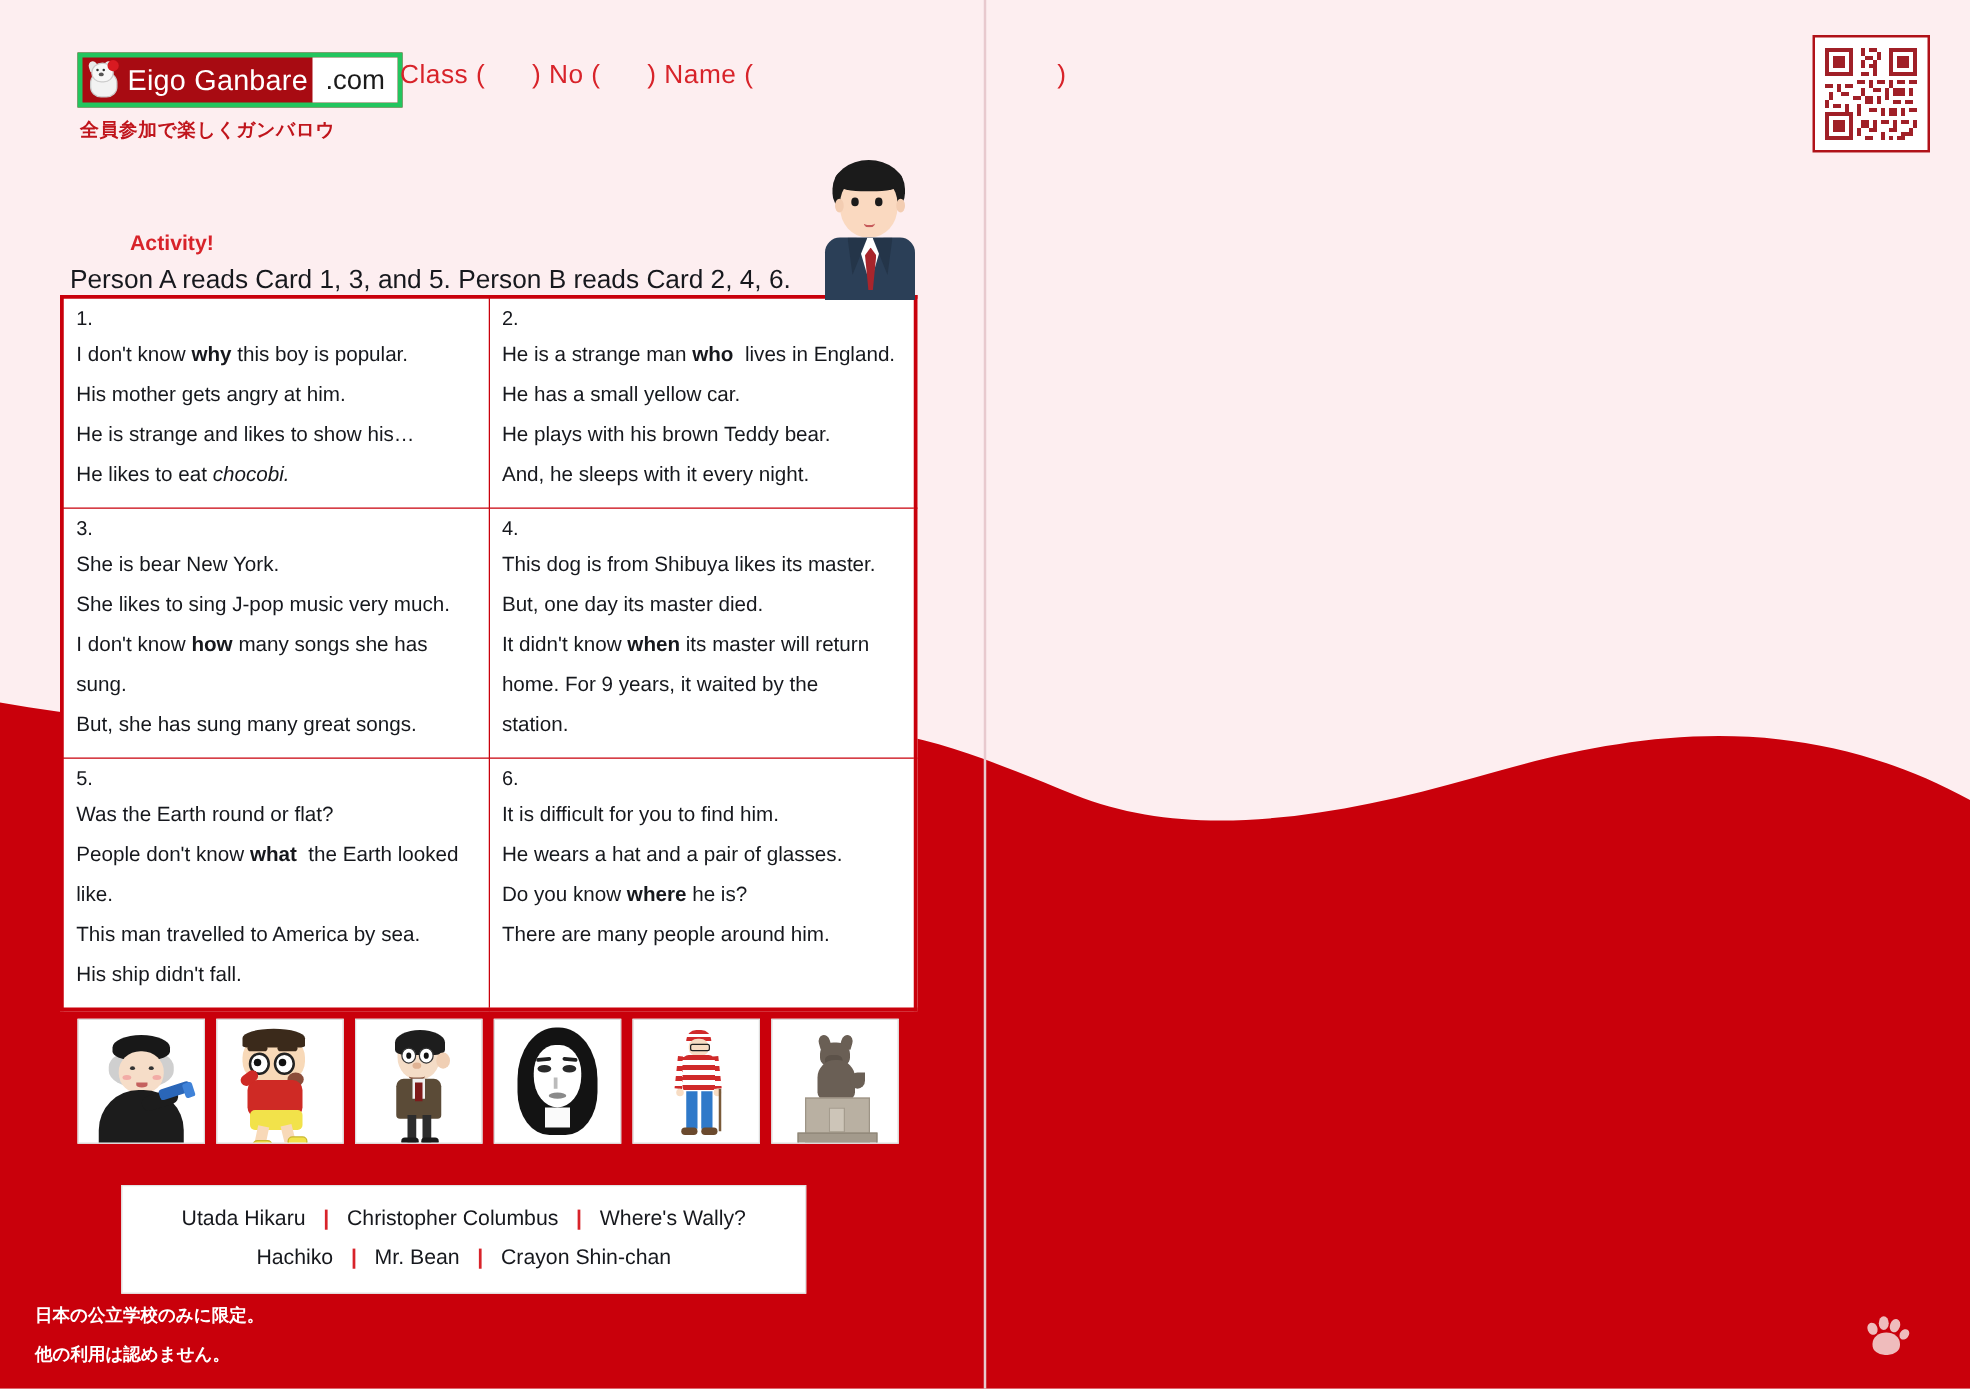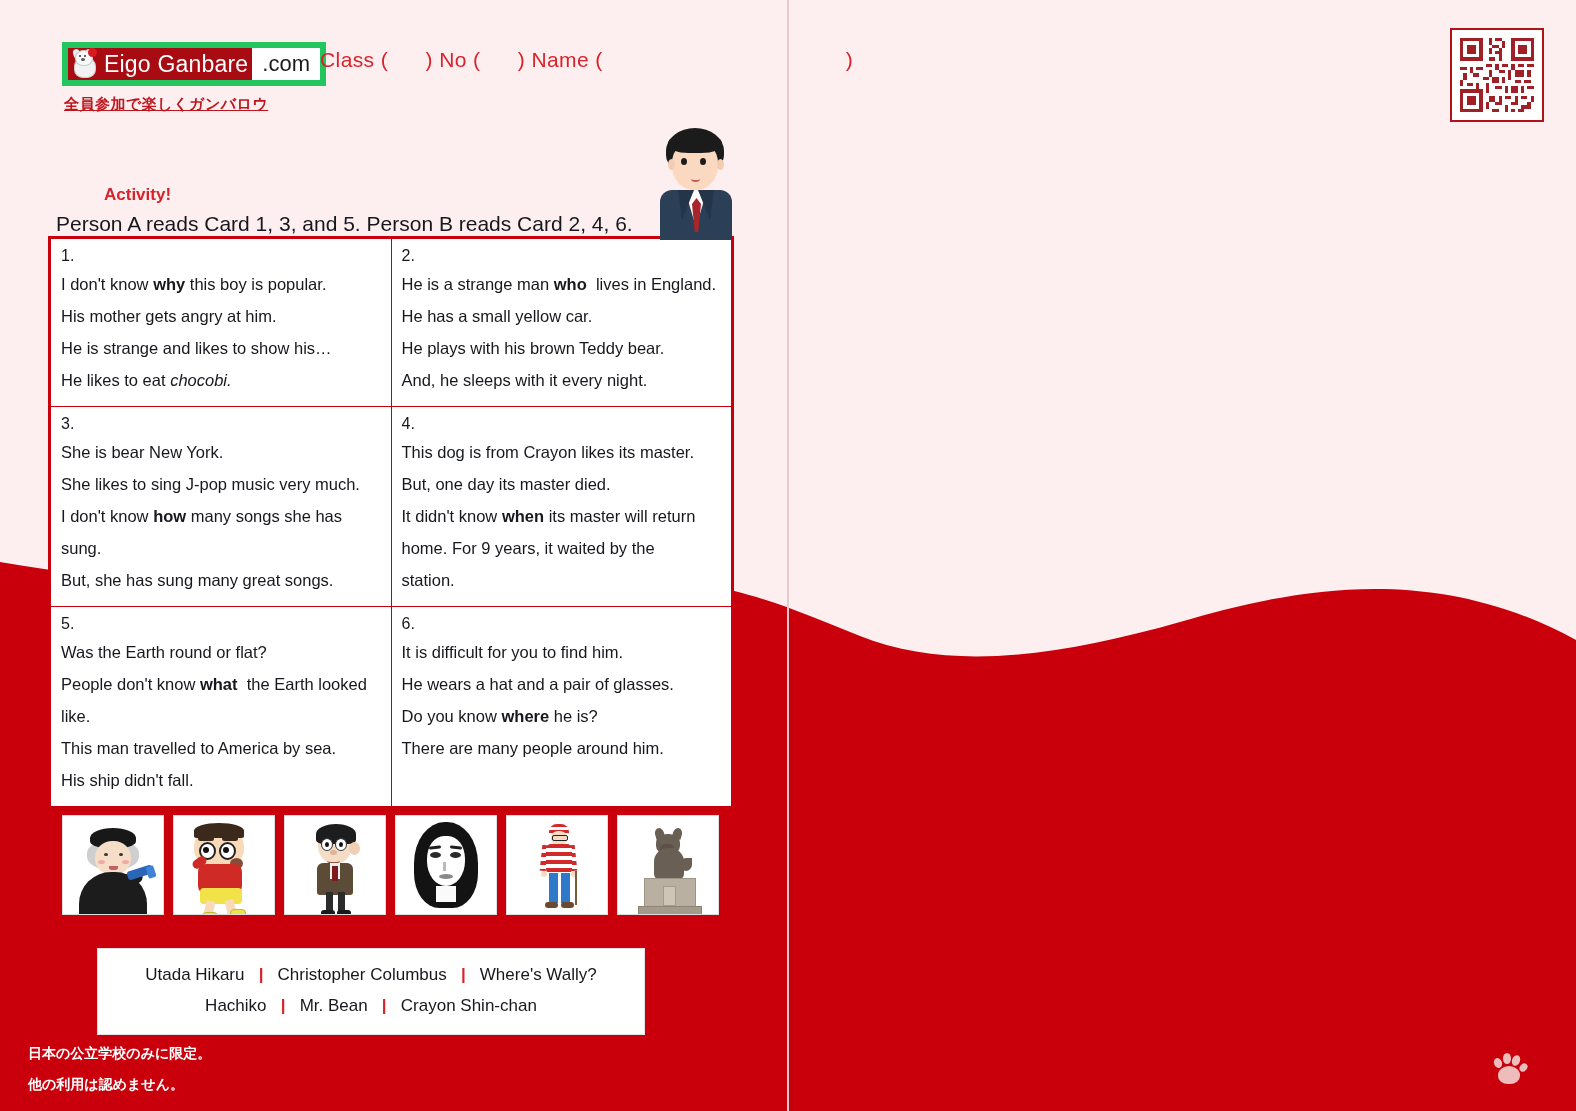--- a/index.html
+++ b/index.html
@@ -20,21 +20,21 @@
   }
 
   
   .col-left{position:absolute;left:0;top:0;width:787px;height:1111px;z-index:5;}
   .col-right{position:absolute;left:789px;top:0;width:787px;height:1111px;z-index:5;}
 
   
   .logo-box{
     position:absolute;left:62px;top:42px;
     height:44px;display:flex;align-items:stretch;
-    border:6px solid #22c55e;background:#a80b12;
+    border:4px solid #22c55e;background:#a80b12;
     box-sizing:border-box;
   }
   .logo-mark{
     width:34px;display:flex;align-items:center;justify-content:center;
     position:relative;
   }
   .logo-dog{position:relative;width:26px;height:30px;}
   .logo-dog .body{
     position:absolute;left:2px;top:8px;width:20px;height:19px;
     background:#f2f2f2;border-radius:45% 45% 40% 40%;
@@ -64,21 +64,20 @@
   }
   .logo-dotcom{
     display:flex;align-items:center;background:#fff;color:#1b1b1b;
     font-size:22px;padding:0 10px;font-family:"Liberation Sans",sans-serif;
   }
   .logo-tagline{
     position:absolute;left:64px;top:95px;
     color:#c0151c;font-size:15px;font-weight:bold;
     font-family:"DejaVu Sans",sans-serif;
     letter-spacing:.5px;
-    text-decoration:underline;
   }
 
   
   .class-line{
     position:absolute;left:320px;top:48px;
     color:#d8232a;font-size:21px;letter-spacing:.4px;
     white-space:pre;
     font-family:"Liberation Sans",sans-serif;
   }
 
@@ -369,21 +368,21 @@
           <tr>
             <td>
               <div class="card-num">3.</div>
               <div class="card-line">She is bear New York.</div>
               <div class="card-line">She likes to sing J-pop music very much.</div>
               <div class="card-line">I don't know <b>how</b> many songs she has sung.</div>
               <div class="card-line">But, she has sung many great songs.</div>
             </td>
             <td>
               <div class="card-num">4.</div>
-              <div class="card-line">This dog is from Crayon likes its master.</div>
+              <div class="card-line">This dog is from Shibuya likes its master.</div>
               <div class="card-line">But, one day its master died.</div>
               <div class="card-line">It didn't know <b>when</b> its master will return</div>
               <div class="card-line">home. For 9 years, it waited by the</div>
               <div class="card-line">station.</div>
             </td>
           </tr>
           <tr>
             <td>
               <div class="card-num">5.</div>
               <div class="card-line">Was the Earth round or flat?</div>

